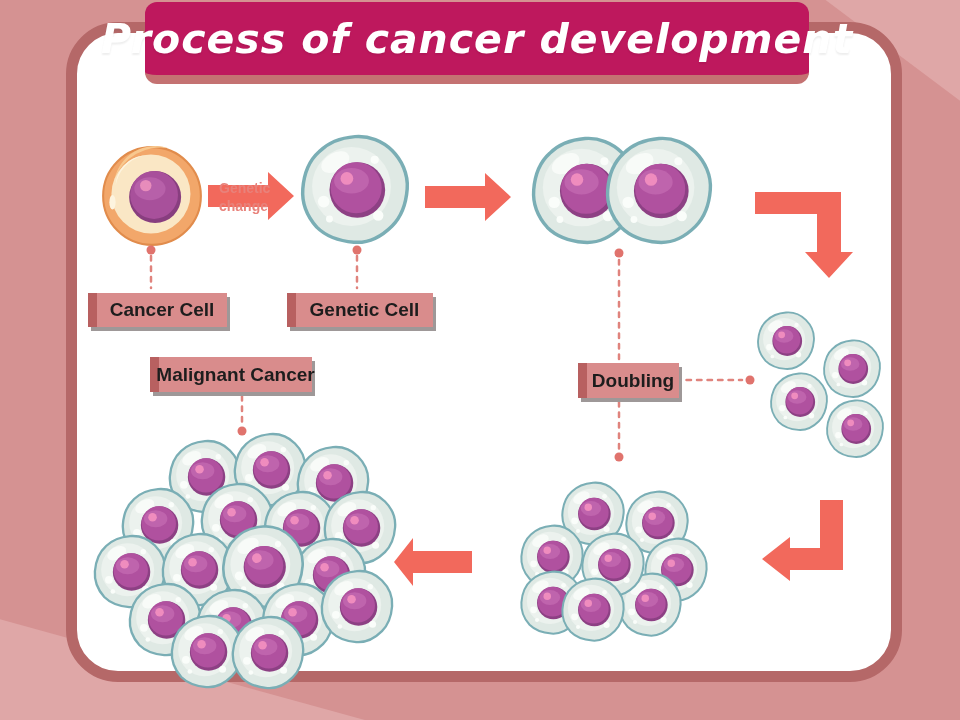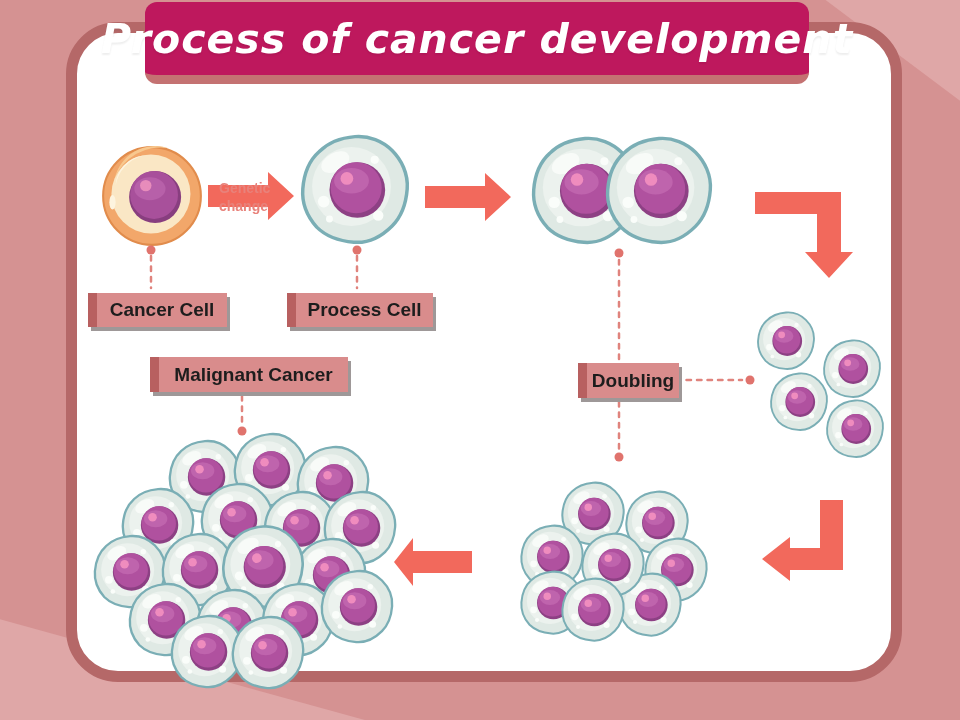--- a/index.html
+++ b/index.html
@@ -17,21 +17,21 @@
   .banner h1{margin:0;color:#ffffff;font-family:"DejaVu Sans",sans-serif;
              font-size:41px;font-weight:700;font-style:italic;letter-spacing:1px;
              text-shadow:0 2px 2px rgba(0,0,0,0.07);white-space:nowrap;}
   .art{position:absolute;left:0;top:0;width:960px;height:720px;}
   .tag{position:absolute;box-sizing:border-box;background:#d98c8c;
        border-left:9px solid #b86060;box-shadow:3px 4px 0 #9e9898;
        display:flex;align-items:center;justify-content:center;
        font-weight:700;font-size:19px;color:#1d1d1d;white-space:nowrap;}
   .tag-normal{left:88px;top:293px;width:139px;height:34px;}
   .tag-cancer{left:287px;top:293px;width:146px;height:34px;}
-  .tag-malignant{left:150px;top:357px;width:198px;height:35px;}
+  .tag-malignant{left:150px;top:357px;width:162px;height:35px;}
   .tag-doubling{left:578px;top:363px;width:101px;height:35px;}
   .genetic{position:absolute;left:219px;top:142px;width:66px;
            font-weight:700;font-size:14px;line-height:1.25;color:#e8827b;margin-top:38px;}
 </style>
 </head>
 <body>
 
 <div class="canvas">
   <div class="bg-corner bg-tr"></div>
   <div class="bg-corner bg-bl"></div>
@@ -148,21 +148,21 @@
   <div class="banner">
     <h1>Process of cancer development</h1>
   </div>
 
   <div class="genetic">Genetic change</div>
 
   <div class="tag tag-normal">
     <span>Cancer Cell</span>
   </div>
   <div class="tag tag-cancer">
-    <span>Process Cell</span>
+    <span>Genetic Cell</span>
   </div>
   <div class="tag tag-malignant">
     <span>Malignant Cancer</span>
   </div>
   <div class="tag tag-doubling">
     <span>Doubling</span>
   </div>
 </div>
 
 </body></html>

